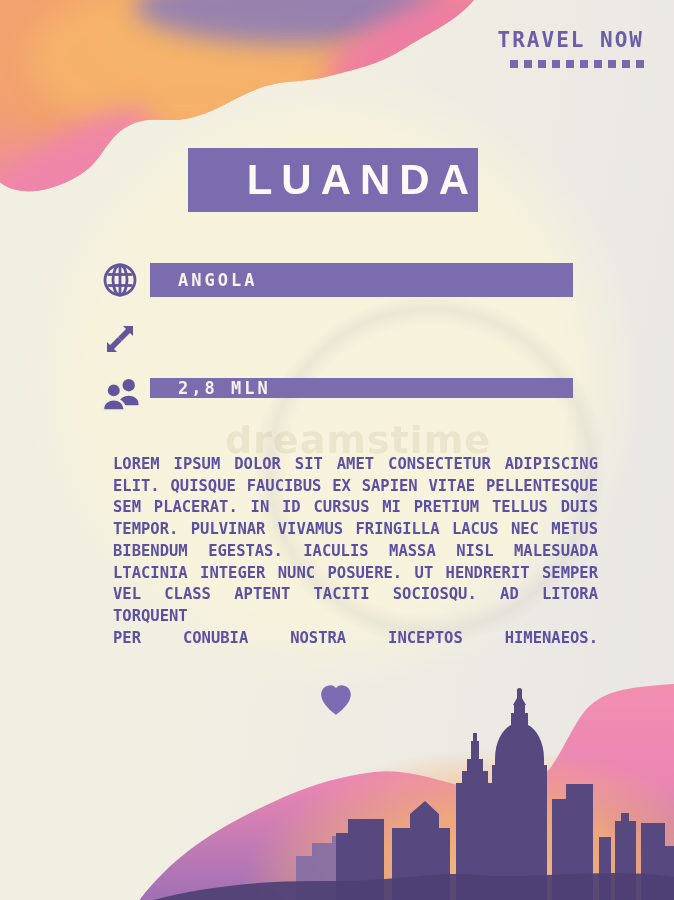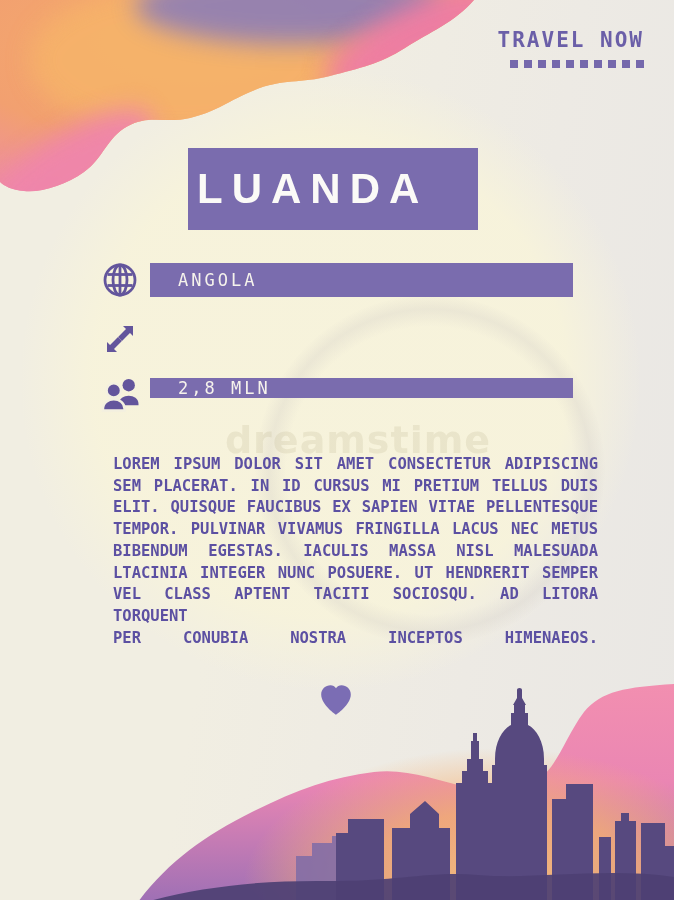--- a/index.html
+++ b/index.html
@@ -11,26 +11,26 @@
   .bg-circle{position:absolute;border-radius:50%;pointer-events:none;}
   .bg-circle.c1{left:20px;top:70px;width:620px;height:620px;
     background:radial-gradient(circle,rgba(247,243,219,.95) 54%,rgba(247,243,219,0) 71%);}
   .bg-circle.c2{left:255px;top:295px;width:350px;height:350px;
     background:radial-gradient(circle,rgba(205,200,198,0) 58%,rgba(195,190,190,.22) 65%,rgba(195,190,198,0) 71%);}
   .blob-top{position:absolute;left:0;top:0;width:560px;height:215px;}
   .travel-now{position:absolute;top:28px;right:30px;text-align:right;}
   .travel-now .tagline{color:#6b5fa8;font-weight:bold;font-size:21px;letter-spacing:2px;}
   .dash-row{margin-top:8px;display:flex;gap:6px;justify-content:flex-end;}
   .dash-row span{width:8px;height:8px;background:#7568ac;display:inline-block;}
-  .title-banner{position:absolute;left:188px;top:148px;width:290px;height:82px;background:#7a6cae;
-    display:flex;align-items:center;justify-content:flex-start;}
+  .title-banner{position:absolute;left:188px;top:148px;width:290px;height:64px;background:#7a6cae;
+    display:flex;align-items:center;justify-content:flex-end;}
   .title-banner .city{color:#fbfaf7;font-family:"Liberation Sans",sans-serif;font-weight:bold;
     font-size:42px;letter-spacing:9px;padding-left:9px;}
   .stat-bar{position:absolute;left:150px;width:423px;background:#7a6cae;color:#f6f3ec;
-    font-weight:normal;font-size:17px;letter-spacing:3px;display:flex;align-items:center;
+    font-weight:bold;font-size:17px;letter-spacing:3px;display:flex;align-items:center;
     padding-left:28px;box-sizing:border-box;}
   .bar1{top:263px;height:34px;}
   .bar2{top:321px;height:33px;}
   .bar3{top:378px;height:20px;}
   .stat-icon{position:absolute;}
   .icon1{left:102px;top:262px;width:36px;height:36px;}
   .icon2{left:100px;top:321px;width:40px;height:36px;}
   .icon3{left:100px;top:377px;width:43px;height:35px;}
   .watermark{position:absolute;left:178px;top:418px;width:360px;
     font-family:"DejaVu Sans",sans-serif;font-size:38px;font-weight:bold;
@@ -134,22 +134,22 @@
     </g>
   </svg>
   <div class="stat-bar bar3">
     <span>2,8 MLN</span>
   </div>
 
   <div class="watermark">dreamstime</div>
 
   <div class="description">
     <div class="desc-line">LOREM IPSUM DOLOR SIT AMET CONSECTETUR ADIPISCING</div>
+    <div class="desc-line">ELIT. QUISQUE FAUCIBUS EX SAPIEN VITAE PELLENTESQUE</div>
     <div class="desc-line">SEM PLACERAT. IN ID CURSUS MI PRETIUM TELLUS DUIS</div>
-    <div class="desc-line">ELIT. QUISQUE FAUCIBUS EX SAPIEN VITAE PELLENTESQUE</div>
     <div class="desc-line">TEMPOR. PULVINAR VIVAMUS FRINGILLA LACUS NEC METUS</div>
     <div class="desc-line">BIBENDUM EGESTAS. IACULIS MASSA NISL MALESUADA</div>
     <div class="desc-line">LTACINIA INTEGER NUNC POSUERE. UT HENDRERIT SEMPER</div>
     <div class="desc-line">VEL CLASS APTENT TACITI SOCIOSQU. AD LITORA TORQUENT</div>
     <div class="desc-line">PER CONUBIA NOSTRA INCEPTOS HIMENAEOS.</div>
   </div>
 
   <svg class="heart" viewBox="0 0 32 31">
     <path fill="#7b6db4" d="M16 29 C16 29 2.5 20 2.5 10.5 C2.5 5.5 6.5 2 11 2
       C13 2 15 3 16 4.8 C17 3 19 2 21 2 C25.5 2 29.5 5.5 29.5 10.5 C29.5 20 16 29 16 29 Z"></path>

